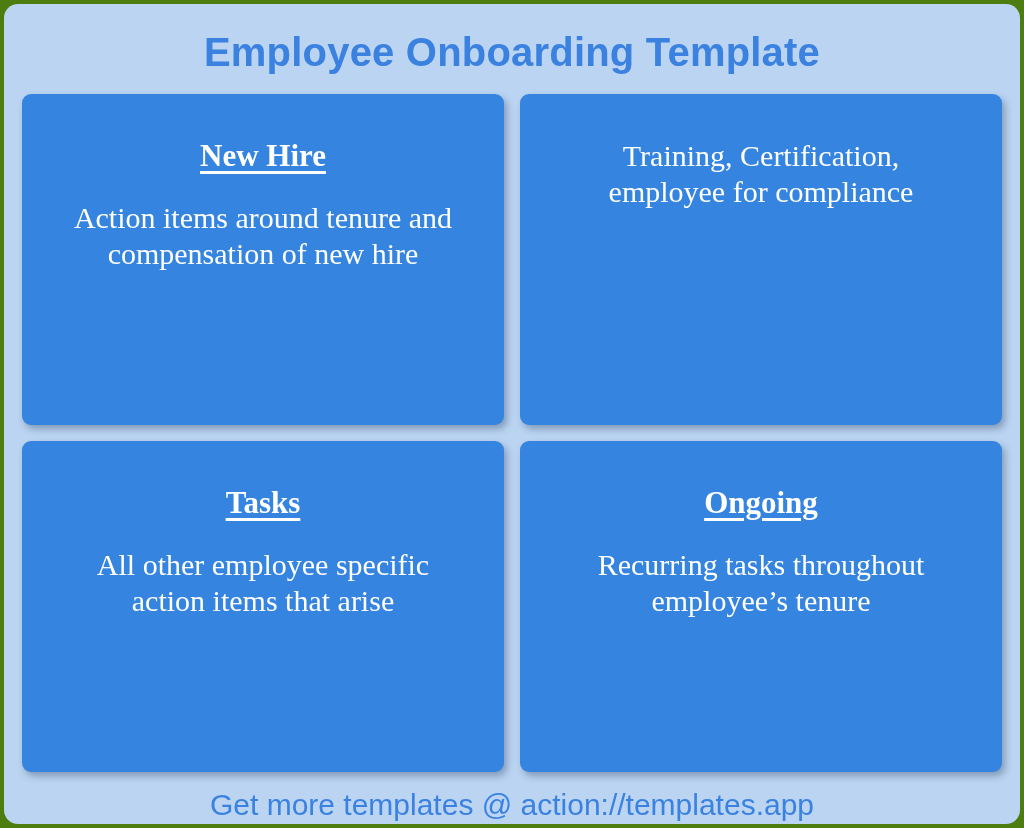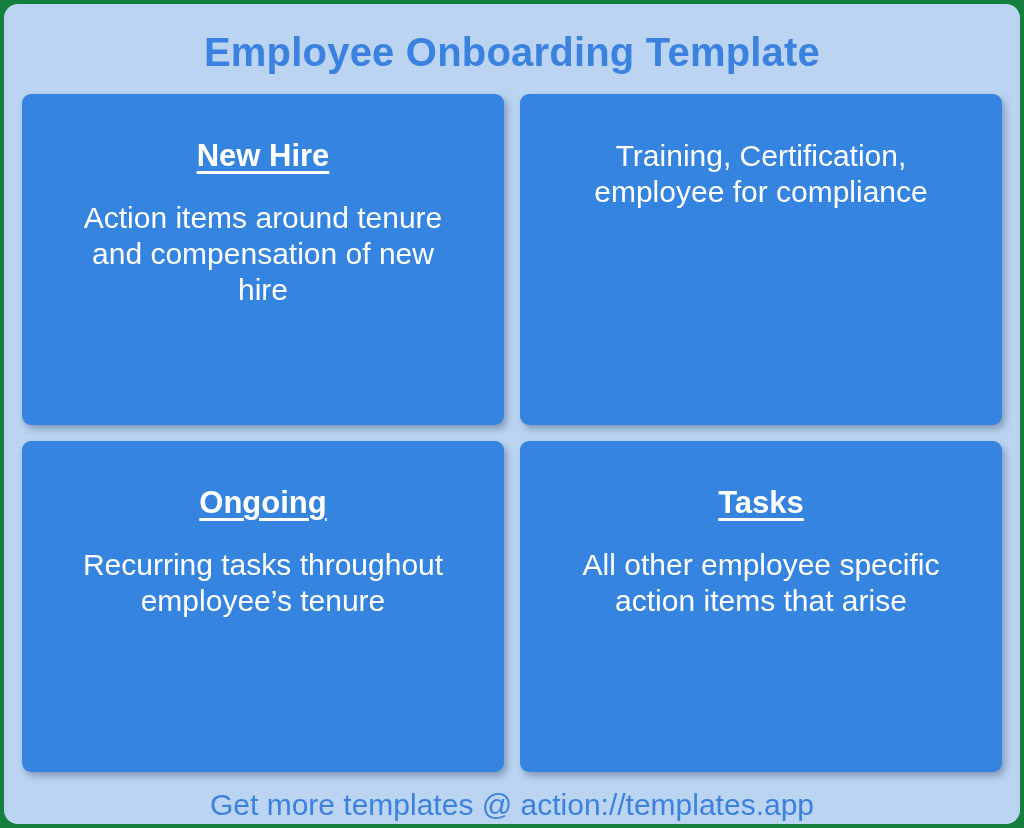--- a/index.html
+++ b/index.html
@@ -11,21 +11,21 @@
     width: 1024px;
     height: 828px;
     overflow: hidden;
     font-family: "Liberation Sans", sans-serif;
   }
 
   .page {
     position: relative;
     width: 1024px;
     height: 828px;
-    background: #15803d;
+    background: #4d7c0f;
     box-sizing: border-box;
   }
 
   .board {
     position: absolute;
     left: 4px;
     top: 4px;
     width: 1016px;
     height: 820px;
     background: #bad4f2;
@@ -50,20 +50,21 @@
 
   .grid {
     margin-top: 16px;
     width: 980px;
     display: grid;
     grid-template-columns: 1fr 1fr;
     grid-template-rows: 1fr 1fr;
     column-gap: 16px;
     row-gap: 16px;
     height: 684px;
+    font-family: Liberation Serif, serif;
   }
 
   .card {
     background: #3484e0;
     border-radius: 9px;
     box-shadow: 3px 4px 7px rgba(40, 60, 90, 0.38);
     box-sizing: border-box;
     padding: 44px 28px 20px 28px;
     display: flex;
     flex-direction: column;
@@ -116,27 +117,27 @@
       <div class="card">
         <div class="card-title">New Hire</div>
         <div class="card-body">Action items around tenure and compensation of new hire</div>
       </div>
 
       <div class="card">
         <div class="card-body">Training, Certification, employee for compliance</div>
       </div>
 
       <div class="card">
-        <div class="card-title">Ongoing</div>
-        <div class="card-body">Recurring tasks throughout employee’s tenure</div>
+        <div class="card-title">Tasks</div>
+        <div class="card-body">All other employee specific action items that arise</div>
       </div>
 
       <div class="card">
-        <div class="card-title">Tasks</div>
-        <div class="card-body">All other employee specific action items that arise</div>
+        <div class="card-title">Ongoing</div>
+        <div class="card-body">Recurring tasks throughout employee’s tenure</div>
       </div>
 
     </div>
 
     <div class="footer">Get more templates @ action://templates.app</div>
 
   </div>
 </div>
 
 </body></html>

